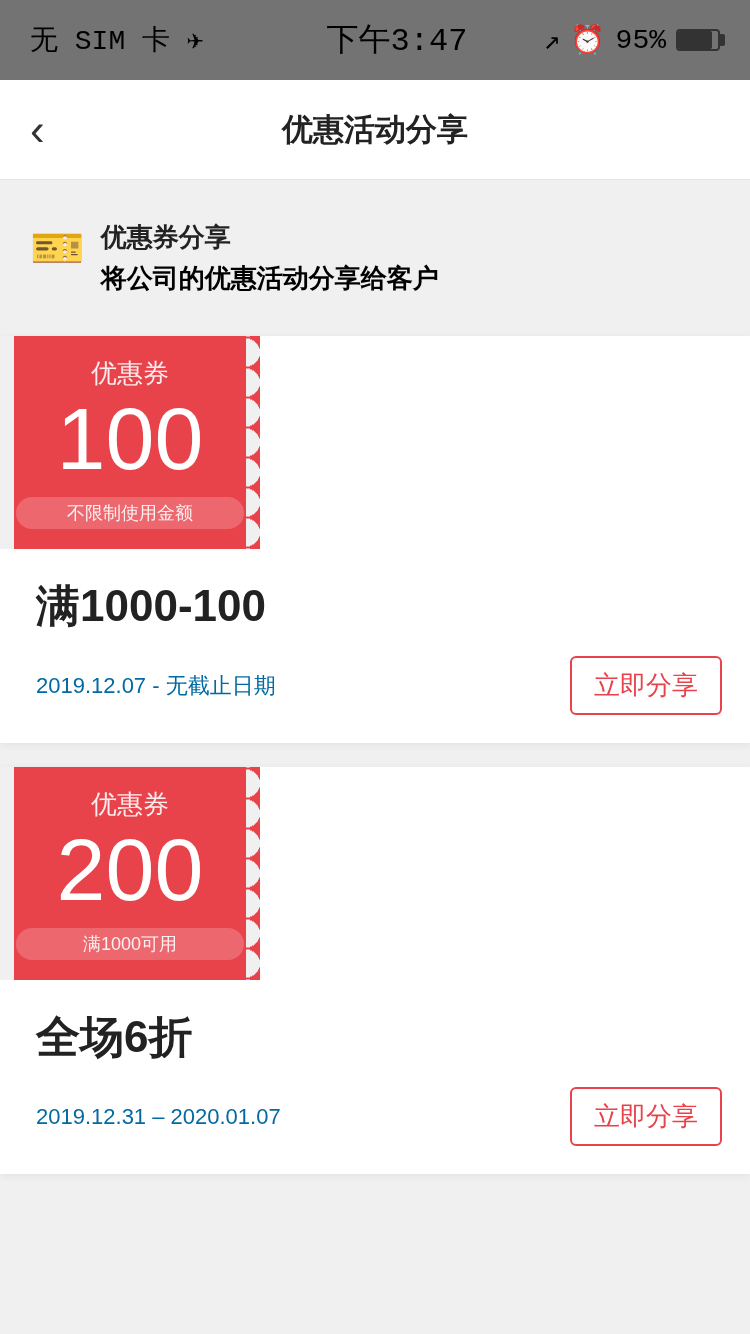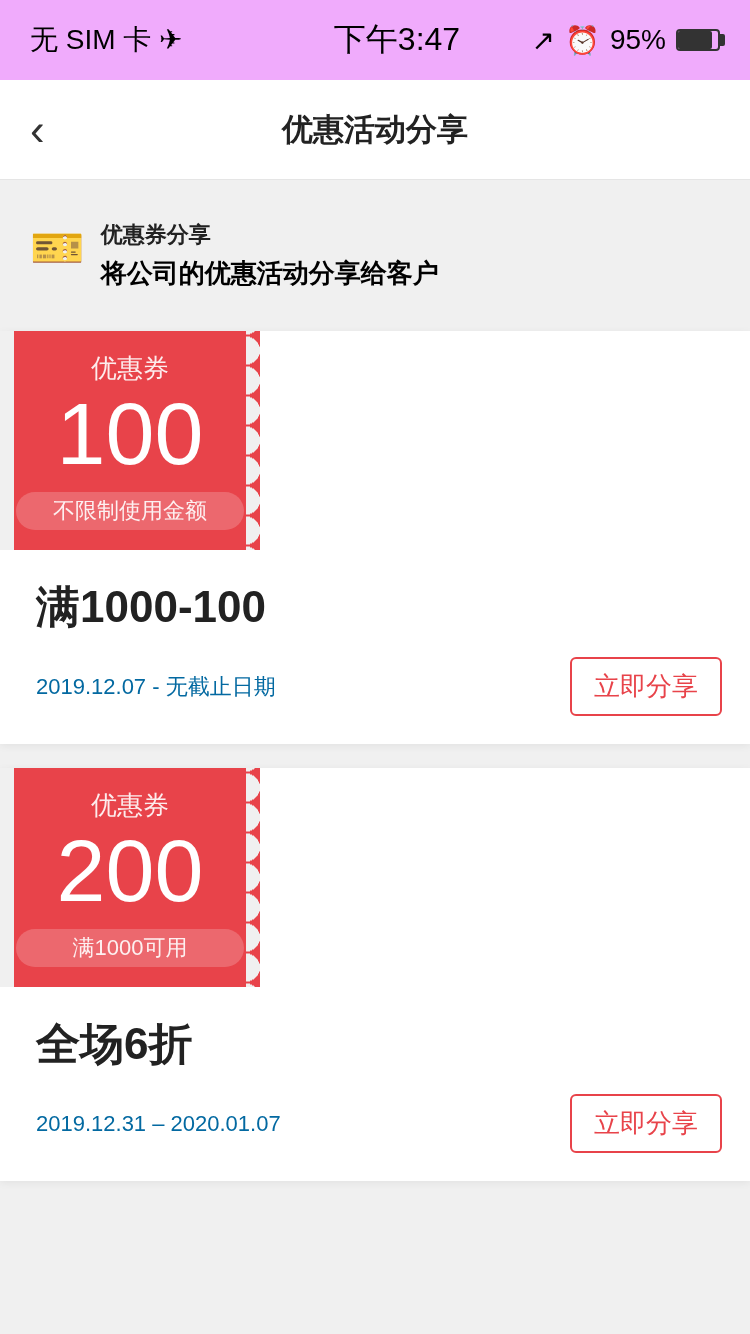--- a/index.html
+++ b/index.html
@@ -10,27 +10,28 @@
       min-height: 1334px;
       background: #f0f0f0;
       font-family: -apple-system, "PingFang SC", "Helvetica Neue", Arial, sans-serif;
       font-size: 28px;
     }
 
     
     .status-bar {
       width: 100%;
       height: 80px;
-      background: #f0abfc;
+      background: #737373;
       display: flex;
       align-items: center;
       justify-content: space-between;
       padding: 0 30px;
       font-size: 28px;
       font-weight: 500;
+      font-family: Liberation Mono, monospace;
     }
     .status-left {
       display: flex;
       align-items: center;
       gap: 14px;
     }
     .status-center {
       font-size: 32px;
       font-weight: 500;
       position: absolute;
@@ -80,21 +81,21 @@
     }
     .section-icon {
       font-size: 44px;
       margin-top: 2px;
     }
     .section-text-group {
       display: flex;
       flex-direction: column;
     }
     .section-title {
-      font-size: 22px;
+      font-size: 26px;
       font-weight: 600;
       color: #222;
     }
     .section-subtitle {
       font-size: 26px;
       color: #000000;
       margin-top: 6px;
       font-weight: bold;
     }
 
@@ -165,21 +166,21 @@
       margin-bottom: 4px;
     }
     .coupon-amount {
       font-size: 88px;
       font-weight: 400;
       color: #fff;
       line-height: 1;
       margin-bottom: 14px;
     }
     .coupon-condition {
-      font-size: 22px;
+      font-size: 18px;
       color: rgba(255,255,255,0.9);
       background: rgba(255,255,255,0.2);
       padding: 4px 10px;
       border-radius: 20px;
       text-align: center;
       width: 100%;
       text-align: center;
     }
 
     

